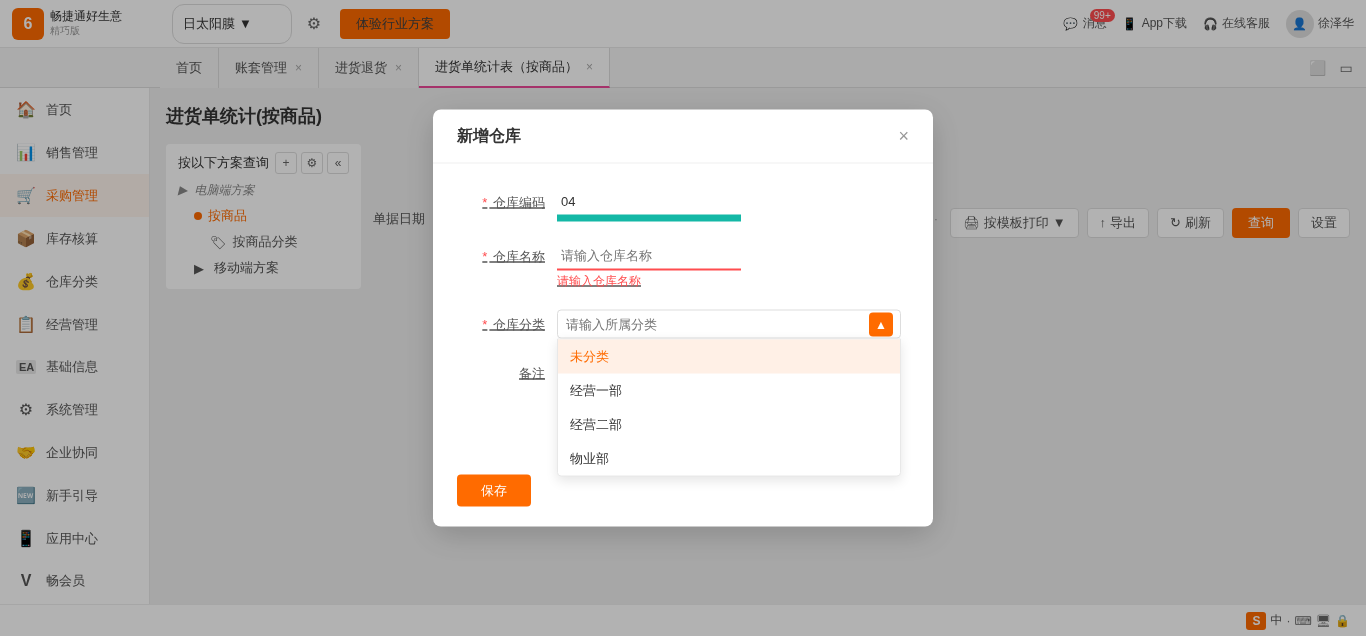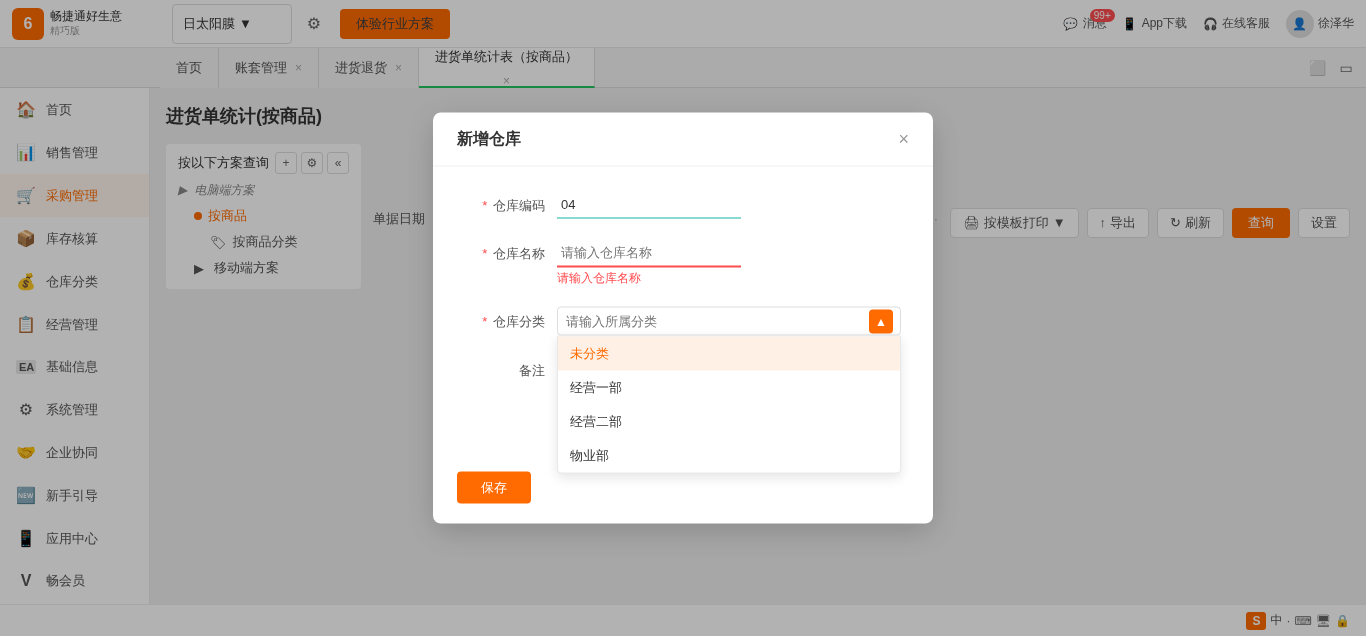--- a/index.html
+++ b/index.html
@@ -26,21 +26,21 @@
       width: 32px; height: 32px;
       background: #ff6b00;
       border-radius: 6px;
       display: flex; align-items: center; justify-content: center;
       color: #fff; font-weight: bold; font-size: 16px;
     }
     .logo-text { font-size: 12px; color: #333; line-height: 1.3; }
     .logo-sub { font-size: 10px; color: #999; }
     .store-selector {
       display: flex; align-items: center; gap: 4px;
-      border: 1px solid #ddd; border-radius: 4px;
+      border: 1px solid #ddd; border-radius: 12px;
       padding: 10px 10px; cursor: pointer; margin-left: 10px;
       background: #fff; min-width: 120px;
     }
     .store-selector span { color: #333; font-size: 13px; }
     .chevron-down { color: #999; font-size: 10px; }
     .gear-btn {
       width: 32px; height: 32px; border: none; background: none;
       cursor: pointer; display: flex; align-items: center; justify-content: center;
       color: #666; font-size: 16px; margin-left: 6px;
     }
@@ -76,21 +76,21 @@
       padding: 0 0 0 160px;
       position: relative;
     }
     .tab {
       height: 40px; display: flex; align-items: center;
       padding: 0 16px; cursor: pointer; font-size: 13px;
       border-right: 1px solid #ddd; color: #555;
       background: #f5f5f5; white-space: nowrap; gap: 8px;
     }
     .tab.active {
-      background: #fff; color: #333; border-bottom: 2px solid #22c55e; flex-direction: column;
+      background: #fff; color: #333; border-bottom: 2px solid #ec4899;
     }
     .tab-close { color: #aaa; font-size: 12px; cursor: pointer; }
     .tab-bar-right {
       margin-left: auto; display: flex; align-items: center; gap: 4px;
       padding-right: 8px;
     }
     .tab-bar-btn { width: 24px; height: 24px; display:flex;align-items:center;justify-content:center; cursor:pointer; color:#666; font-size:14px; }
 
     
     .main-layout {
@@ -181,33 +181,33 @@
       width: 500px;
       z-index: 200;
       box-shadow: 0 8px 32px rgba(0,0,0,0.18);
     }
     .dialog-header {
       display: flex; align-items: center; justify-content: space-between;
       padding: 16px 24px; border-bottom: 1px solid #f0f0f0;
     }
     .dialog-title { font-size: 16px; font-weight: bold; color: #333; }
     .dialog-close { cursor: pointer; color: #999; font-size: 18px; }
-    .dialog-body { padding: 24px 32px; }
+    .dialog-body { padding: 24px 32px; text-decoration: underline; }
     .form-row {
       display: flex; align-items: flex-start;
       margin-bottom: 20px; gap: 12px;
     }
     .form-label {
       width: 80px; text-align: right; font-size: 13px; color: #555;
       padding-top: 6px; flex-shrink: 0;
     }
     .required { color: #ff4d4f; margin-right: 2px; }
     .form-input {
       flex: 1;
-      border: none; border-bottom: 1px solid #14b8a6;
+      border: none; border-bottom: 7px solid #14b8a6;
       padding: 6px 4px; font-size: 13px; color: #333; outline: none;
       background: transparent;
     }
     .form-input.error { border-bottom: 2px solid #ff4d4f; }
     .error-msg { color: #ff4d4f; font-size: 12px; margin-top: 2px; }
     .form-input-wrap { flex: 1; position: relative; }
     .category-input-wrap {
       flex: 1; position: relative;
     }
     .category-input {

